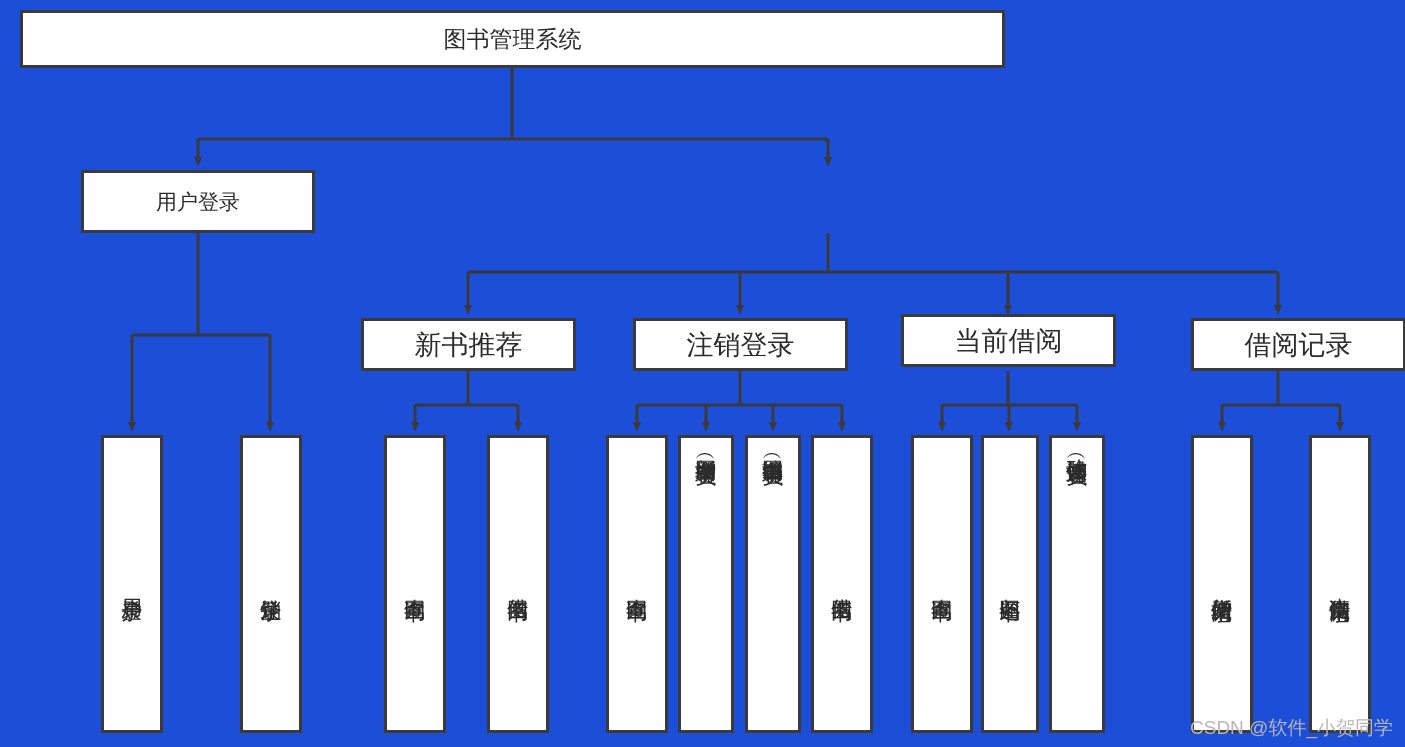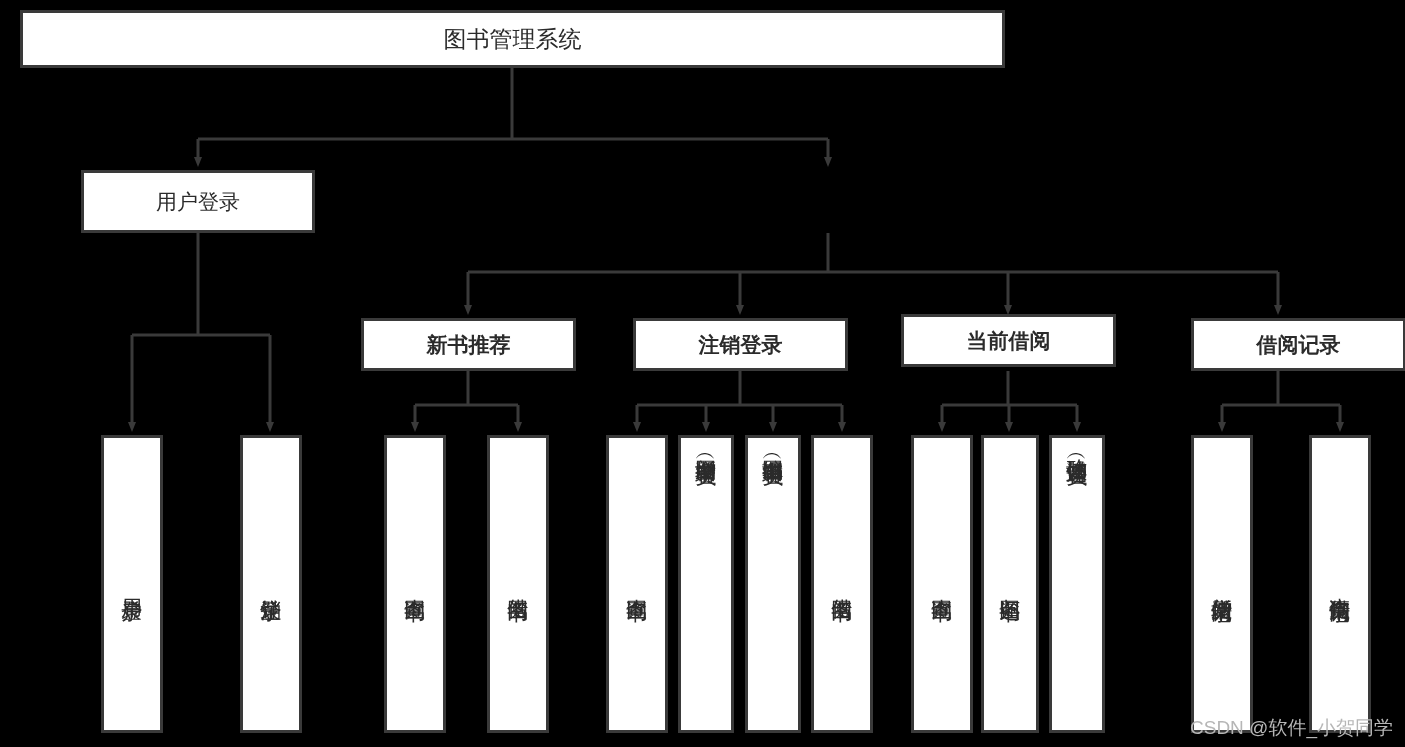--- a/index.html
+++ b/index.html
@@ -7,21 +7,21 @@
     padding: 0;
     background: #ffffff;
   }
   body {
     font-family: "Liberation Sans", "DejaVu Sans", sans-serif;
   }
   #canvas {
     position: relative;
     width: 1405px;
     height: 747px;
-    background: #000000;
+    background: #1d4ed8;
     overflow: hidden;
   }
   #edges {
     position: absolute;
     left: 0;
     top: 0;
     width: 1405px;
     height: 747px;
     pointer-events: none;
   }
@@ -37,22 +37,21 @@
     text-align: center;
     z-index: 2;
   }
   .node.root {
     font-size: 23px;
   }
   .node.level2 {
     font-size: 21px;
   }
   .node.level3 {
-    font-size: 21px;
-    font-weight: bold;
+    font-size: 27px;
   }
   .leaf {
     position: absolute;
     box-sizing: border-box;
     border: 3px solid #3a3a3a;
     background: #ffffff;
     color: #2b2b2b;
     z-index: 2;
     display: flex;
     justify-content: center;

